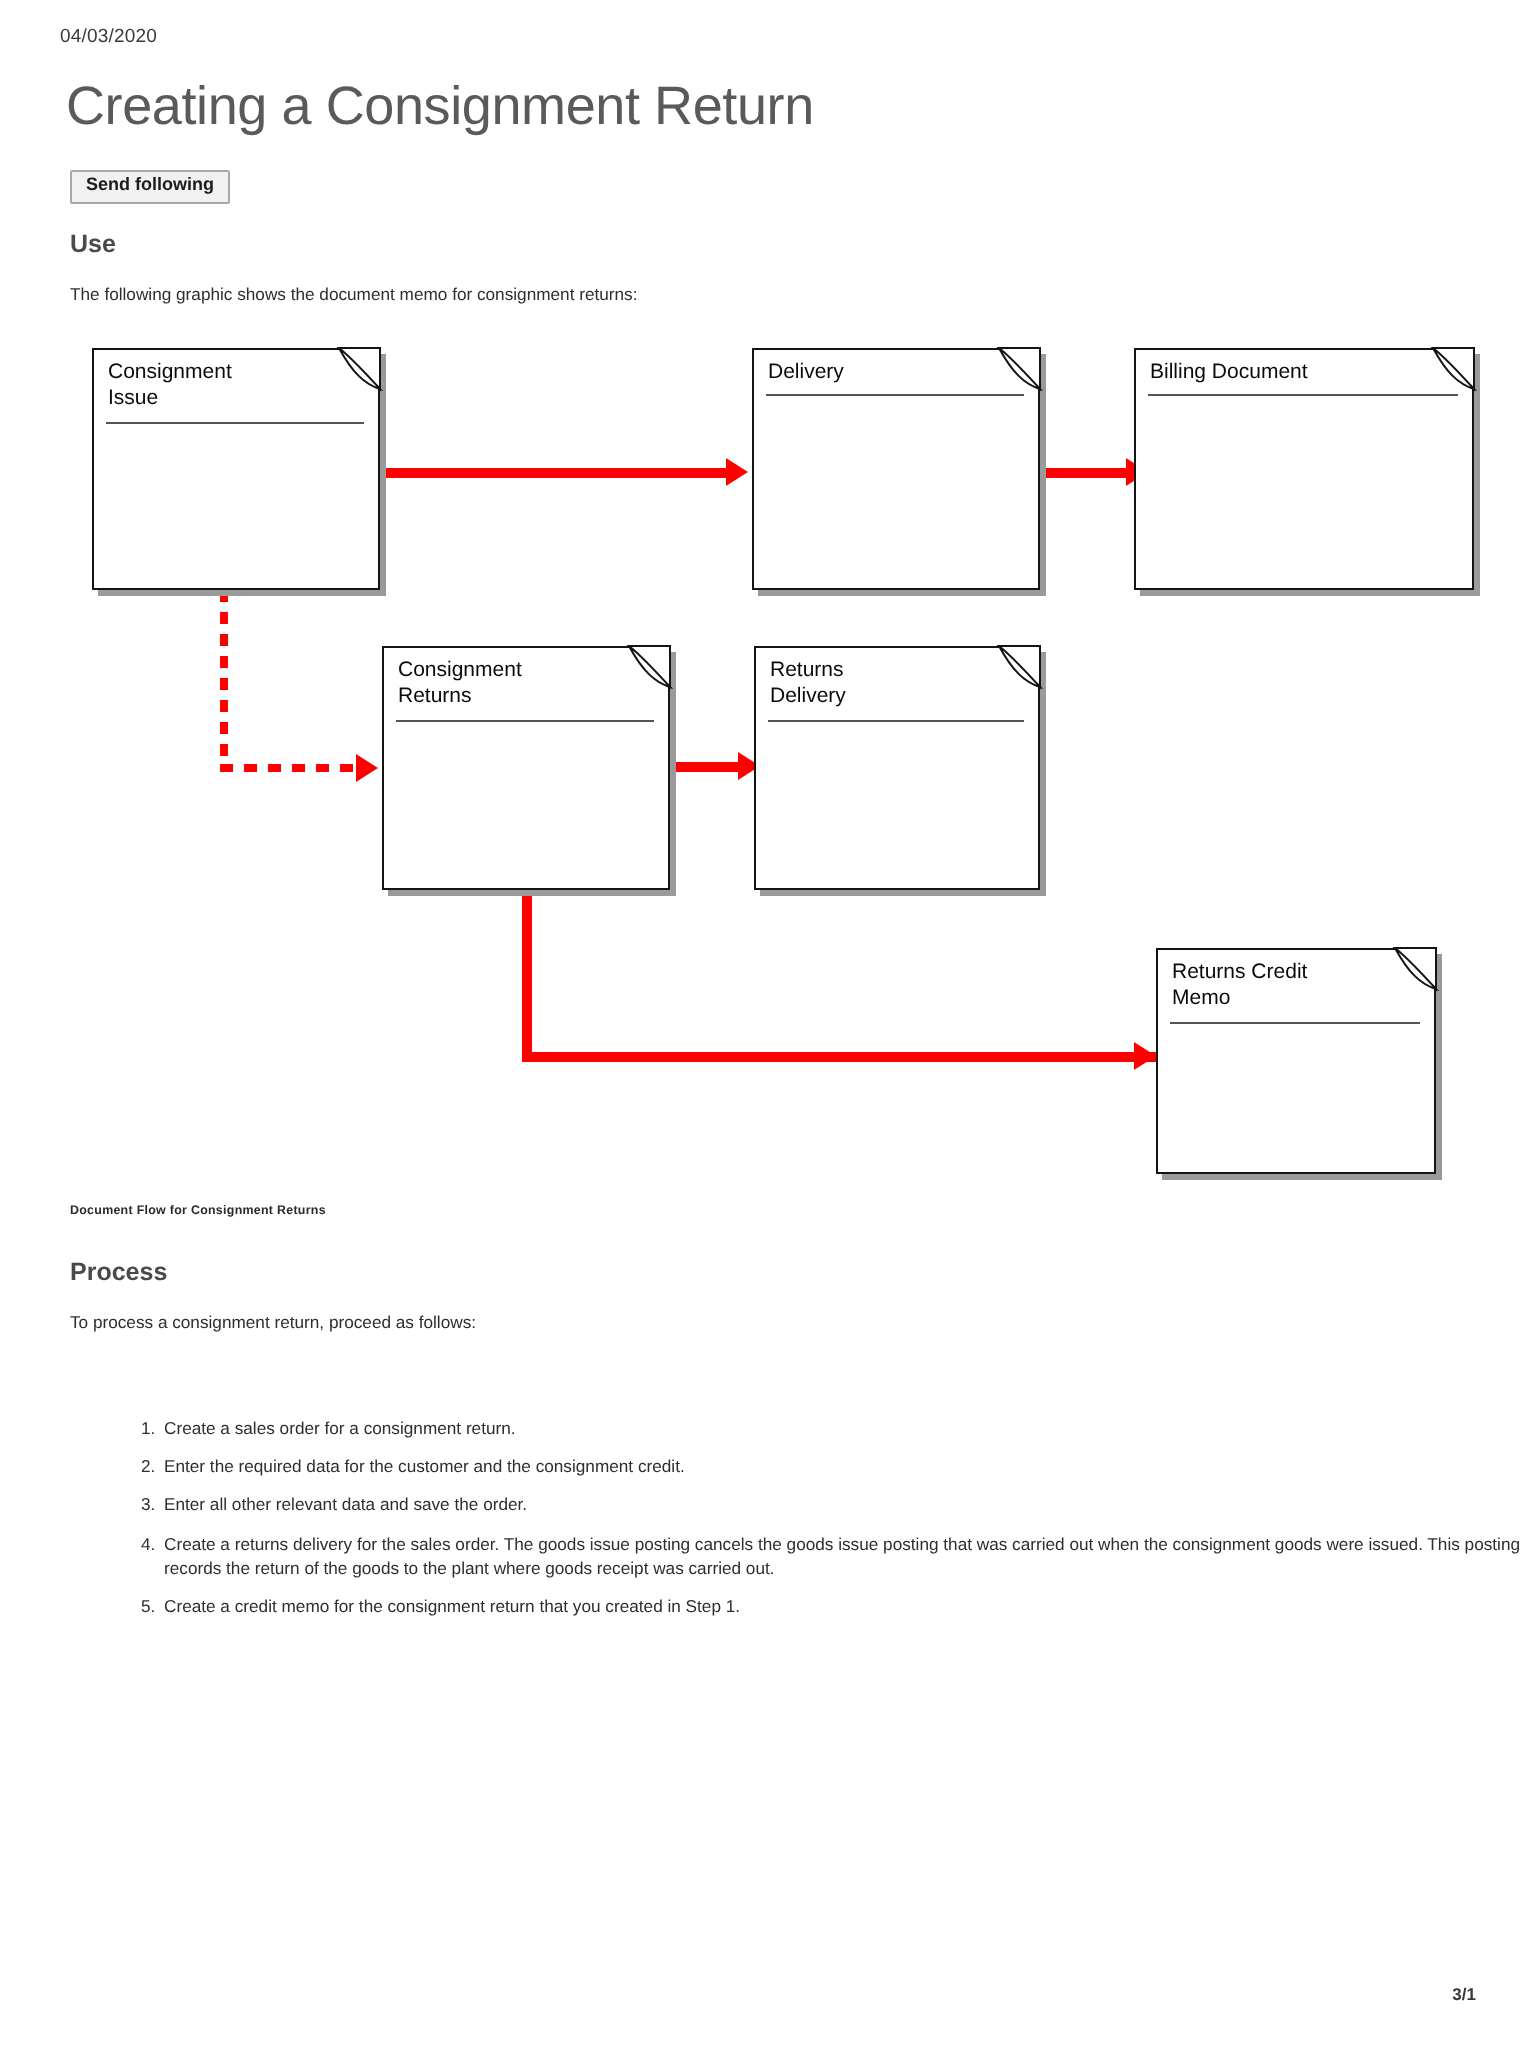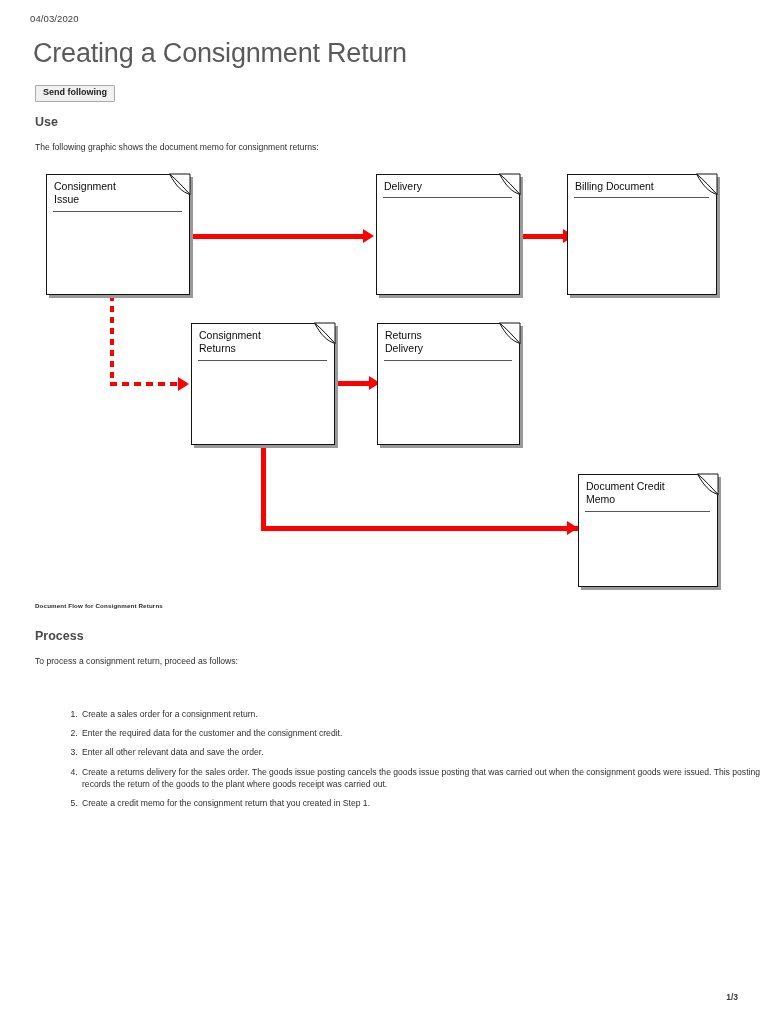--- a/index.html
+++ b/index.html
@@ -214,21 +214,21 @@
 
     <div class="doc-box" style="left:376px; top:14px; width:144px; height:121px;">
       <div class="title">Delivery</div>
       <div class="rule one-line"></div>
       <svg class="fold" viewBox="0 0 27 27">
         <path d="M6.5 0 L27 20.5 L27 0 Z" fill="#ffffff" stroke="#141414" stroke-width="1"></path>
         <path d="M6.5 0 C 14 6, 20 13, 27 20.5 C 19 18, 13 12, 6.5 0 Z" fill="#ffffff" stroke="#141414" stroke-width="1"></path>
       </svg>
     </div>
 
-    <div class="doc-box" style="left:567px; top:14px; width:150px; height:121px;">
+    <div class="doc-box" style="left:567px; top:14px; width:170px; height:121px;">
       <div class="title">Billing  Document</div>
       <div class="rule one-line"></div>
       <svg class="fold" viewBox="0 0 27 27">
         <path d="M6.5 0 L27 20.5 L27 0 Z" fill="#ffffff" stroke="#141414" stroke-width="1"></path>
         <path d="M6.5 0 C 14 6, 20 13, 27 20.5 C 19 18, 13 12, 6.5 0 Z" fill="#ffffff" stroke="#141414" stroke-width="1"></path>
       </svg>
     </div>
 
     <div class="doc-box" style="left:191px; top:163px; width:144px; height:122px;">
       <div class="title">
@@ -247,21 +247,21 @@
       </div>
       <div class="rule two-line"></div>
       <svg class="fold" viewBox="0 0 27 27">
         <path d="M6.5 0 L27 20.5 L27 0 Z" fill="#ffffff" stroke="#141414" stroke-width="1"></path>
         <path d="M6.5 0 C 14 6, 20 13, 27 20.5 C 19 18, 13 12, 6.5 0 Z" fill="#ffffff" stroke="#141414" stroke-width="1"></path>
       </svg>
     </div>
 
     <div class="doc-box" style="left:578px; top:314px; width:140px; height:113px;">
       <div class="title">
-        <span>Document  Credit</span><br><span>Memo</span>
+        <span>Returns  Credit</span><br><span>Memo</span>
       </div>
       <div class="rule two-line"></div>
       <svg class="fold" viewBox="0 0 27 27">
         <path d="M6.5 0 L27 20.5 L27 0 Z" fill="#ffffff" stroke="#141414" stroke-width="1"></path>
         <path d="M6.5 0 C 14 6, 20 13, 27 20.5 C 19 18, 13 12, 6.5 0 Z" fill="#ffffff" stroke="#141414" stroke-width="1"></path>
       </svg>
     </div>
 
   </div>
 
@@ -271,15 +271,15 @@
   <div class="body-text t-process">To process a consignment return, proceed as follows:</div>
 
   <ol class="steps">
     <li>Create a sales order for a consignment return.</li>
     <li>Enter the required data for the customer and the consignment credit.</li>
     <li>Enter all other relevant data and save the order.</li>
     <li>Create a returns delivery for the sales order. The goods issue posting cancels the goods issue posting that was carried out when the consignment goods were issued. This posting records the return of the goods to the plant where goods receipt was carried out.</li>
     <li>Create a credit memo for the consignment return that you created in Step 1.</li>
   </ol>
 
-  <div class="page-num">1/3</div>
+  <div class="page-num">3/1</div>
 
 </div>
 
 </body></html>

